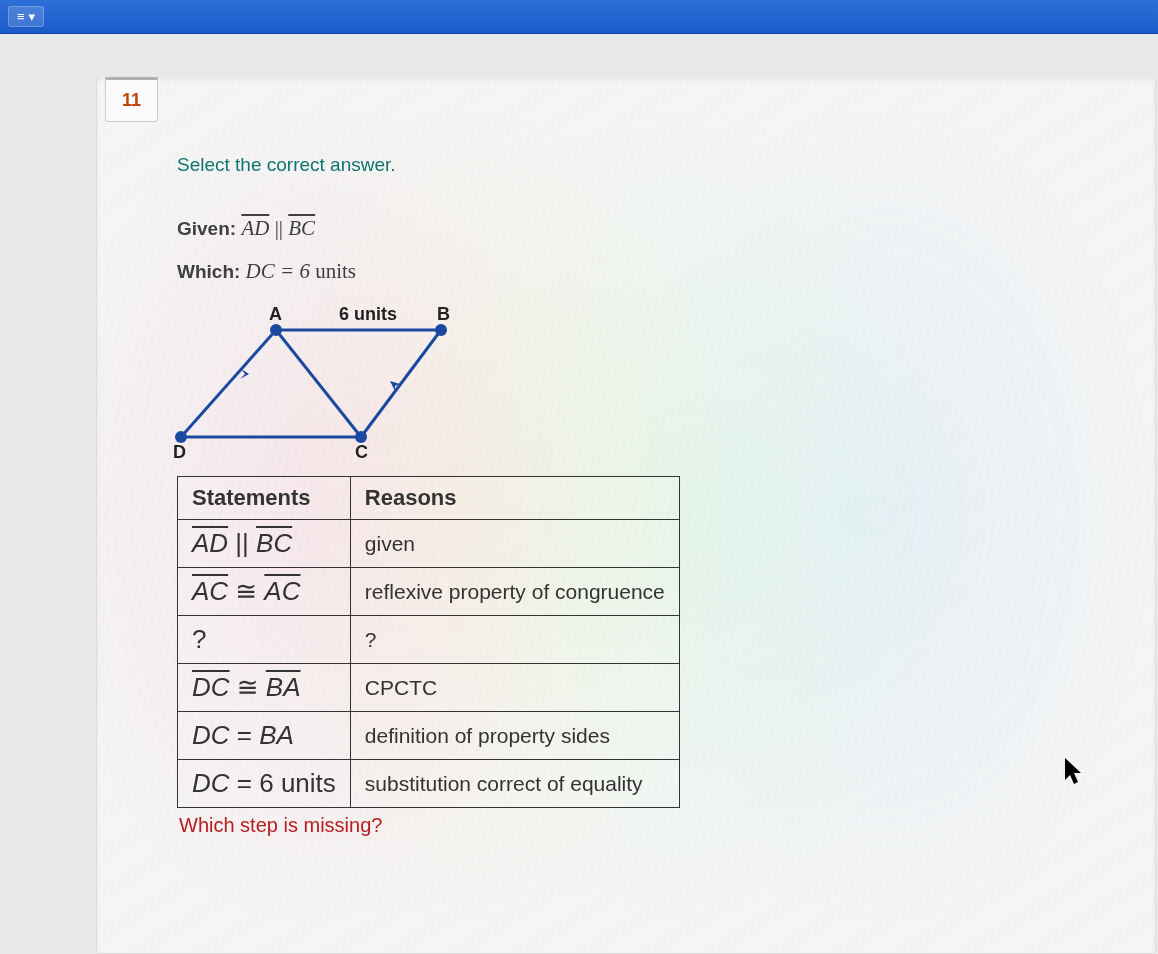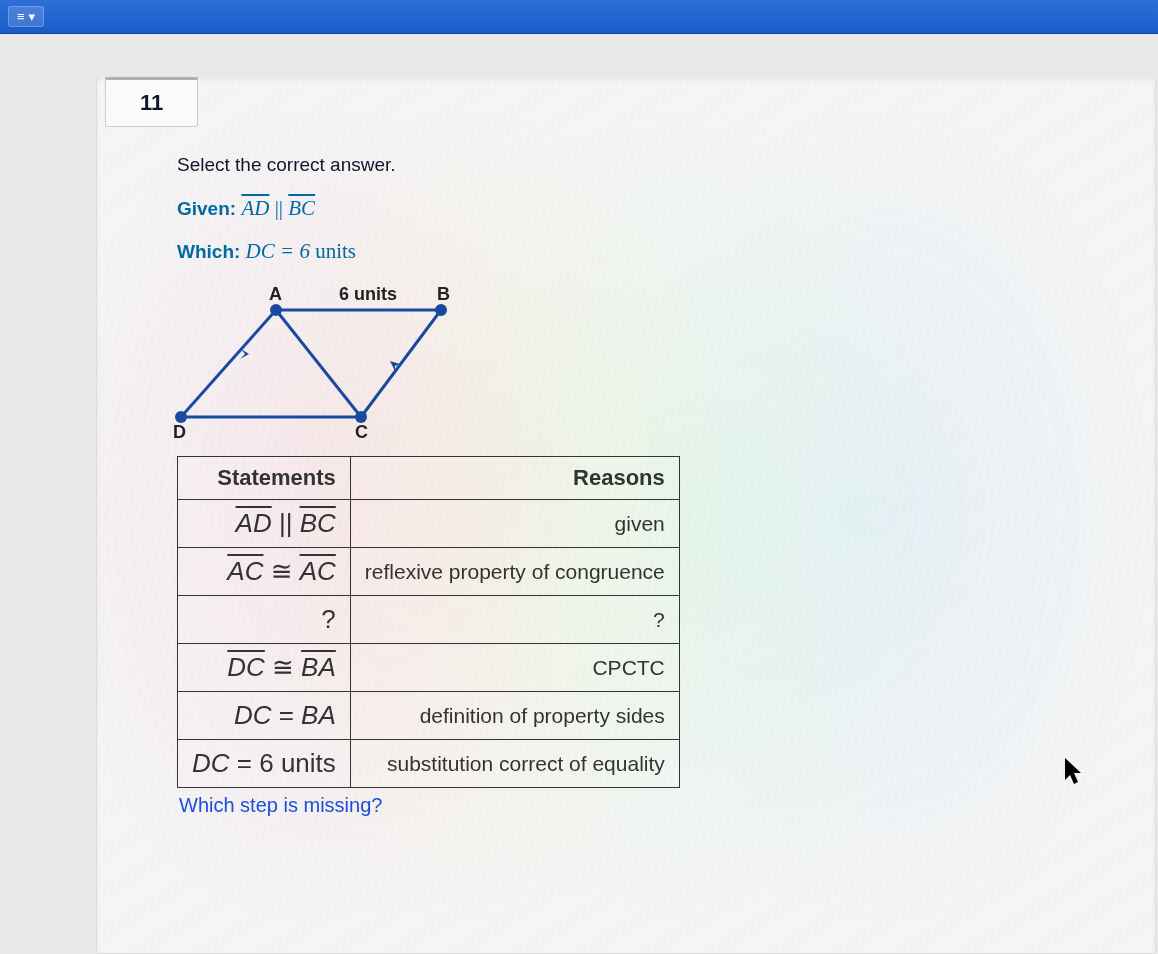--- a/index.html
+++ b/index.html
@@ -68,69 +68,69 @@
       opacity: 0.25;
     }
     .q-number-tab {
       position: absolute;
       top: -1px;
       left: 8px;
       background: #fafafa;
       border: 1px solid #ccc;
       border-top: 3px solid #b0b0b0;
       border-radius: 0 0 3px 3px;
-      padding: 10px 34px;
+      padding: 10px 16px;
       font-weight: bold;
-      color: #0f172a;
-      font-size: 22px;
+      color: #c2410c;
+      font-size: 18px;
       z-index: 2;
     }
     .content {
       position: relative;
       padding: 76px 0 0 80px;
       z-index: 2;
       color: #333;
     }
     .instr {
       font-size: 19px;
-      color: #0f172a;
-      margin-bottom: 20px;
+      color: #0f766e;
+      margin-bottom: 40px;
     }
     .given-line, .prove-line {
       font-size: 21px;
-      color: #0369a1;
+      color: #404040;
       margin-bottom: 18px;
       font-family: Georgia, 'Times New Roman', serif;
     }
     .given-line b, .prove-line b { font-family: Arial, sans-serif; font-size:19px; }
     .ov { text-decoration: overline; font-style: italic; }
     .it { font-style: italic; margin-top: 44px; }
     .diagram-wrap {
       margin: 8px 0 10px -6px;
     }
     .proof-table {
       border-collapse: collapse;
       margin-top: 2px;
       font-size: 21px;
     }
     .proof-table th, .proof-table td {
       border: 1px solid #333;
       padding: 8px 14px;
-      text-align: right;
+      text-align: left;
       vertical-align: middle;
       background: rgba(255,255,255,0.1);
     }
     .proof-table th {
       font-weight: bold;
       font-size: 22px;
     }
     .proof-table .math { font-family: Liberation Sans, sans-serif; font-size:26px; white-space: nowrap;}
     .follow-q {
       font-size: 20px;
-      color: #1d4ed8;
+      color: #b91c1c;
       margin-top: 6px;
       padding-left: 2px;
     }
     .cursor-arrow {
       position: absolute;
       right: 68px;
       top: 680px;
       font-size: 28px;
       color: #000;
       z-index: 3;

